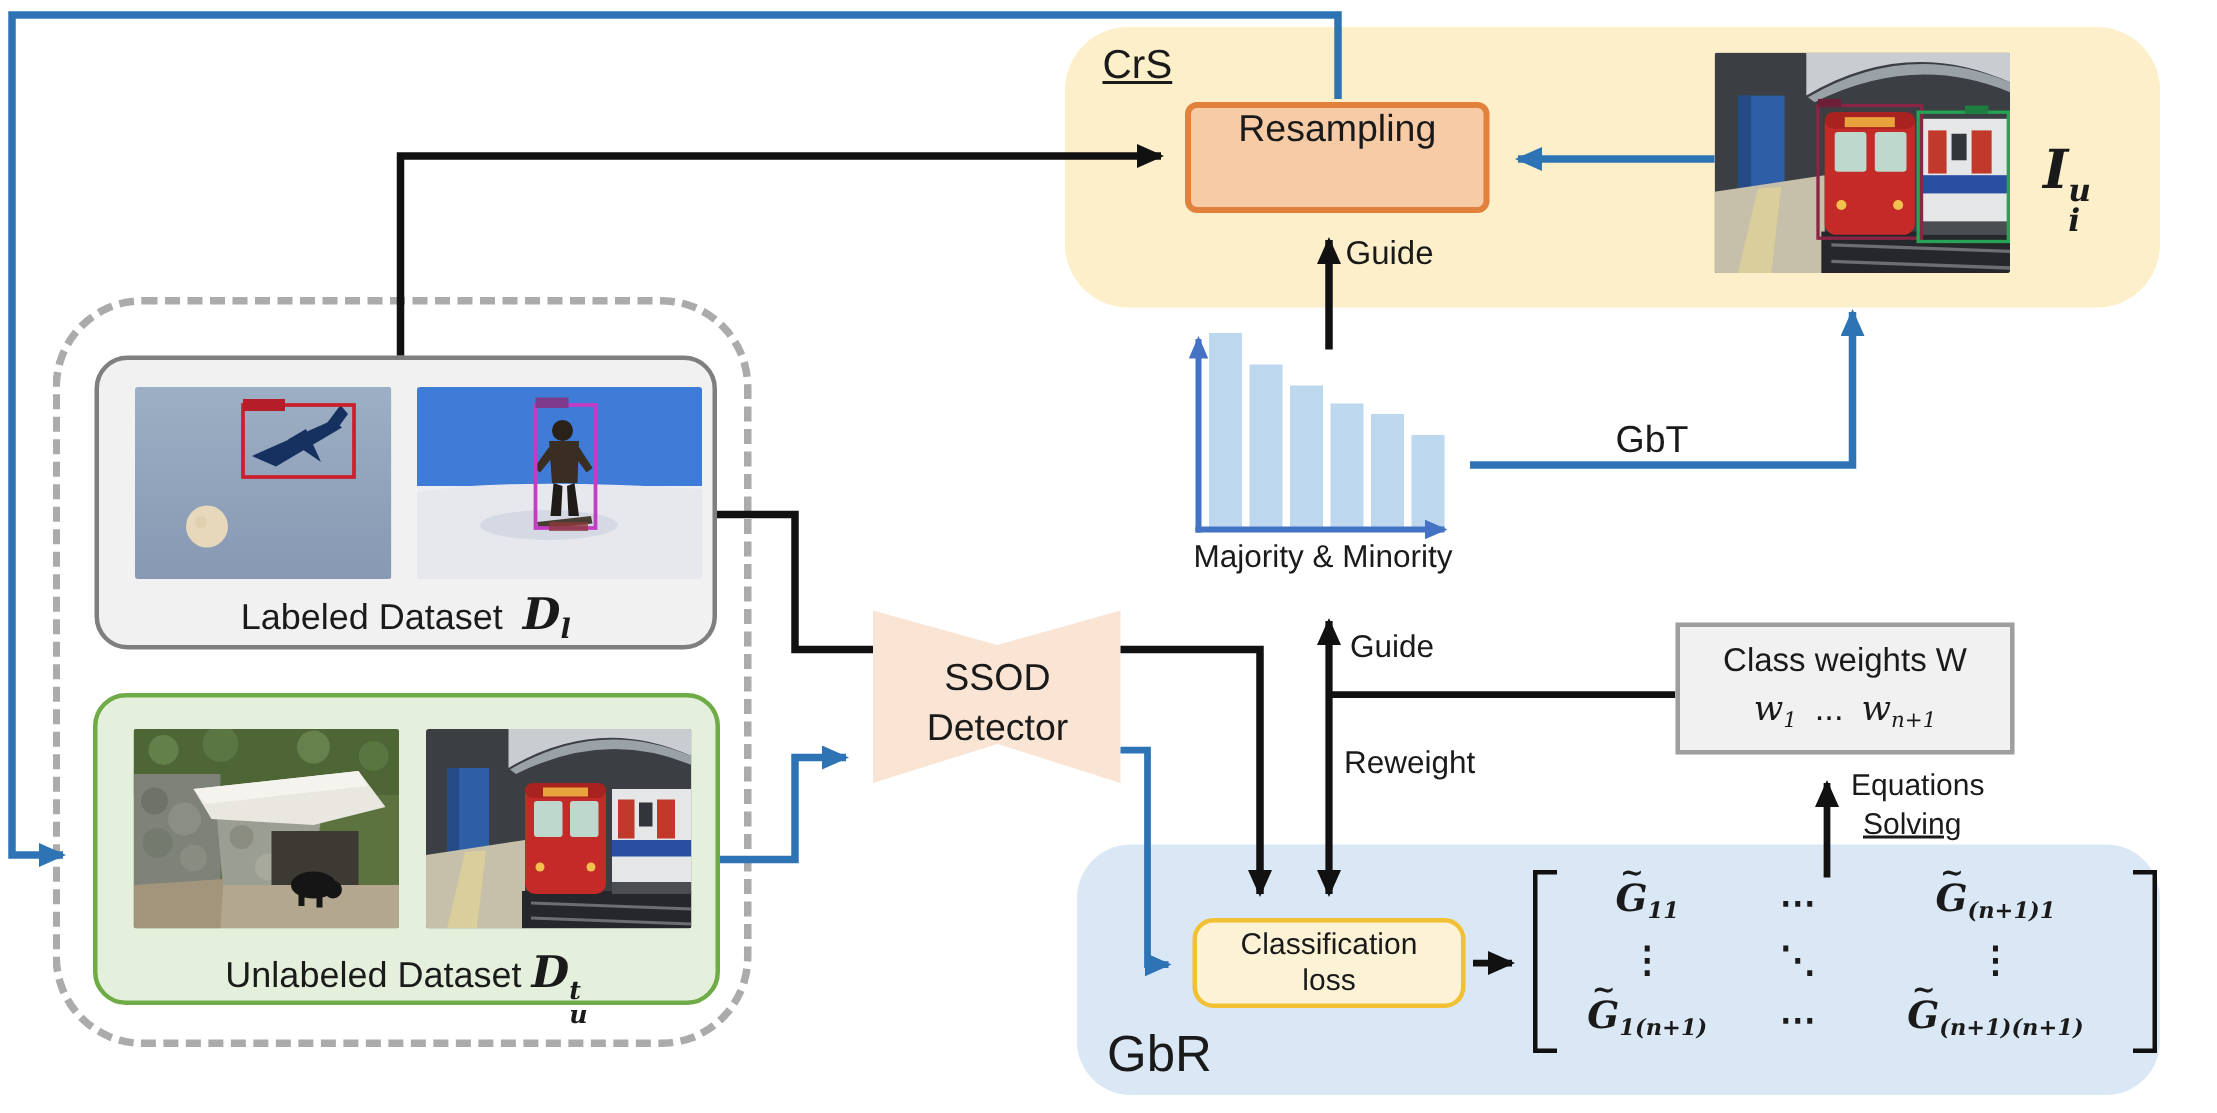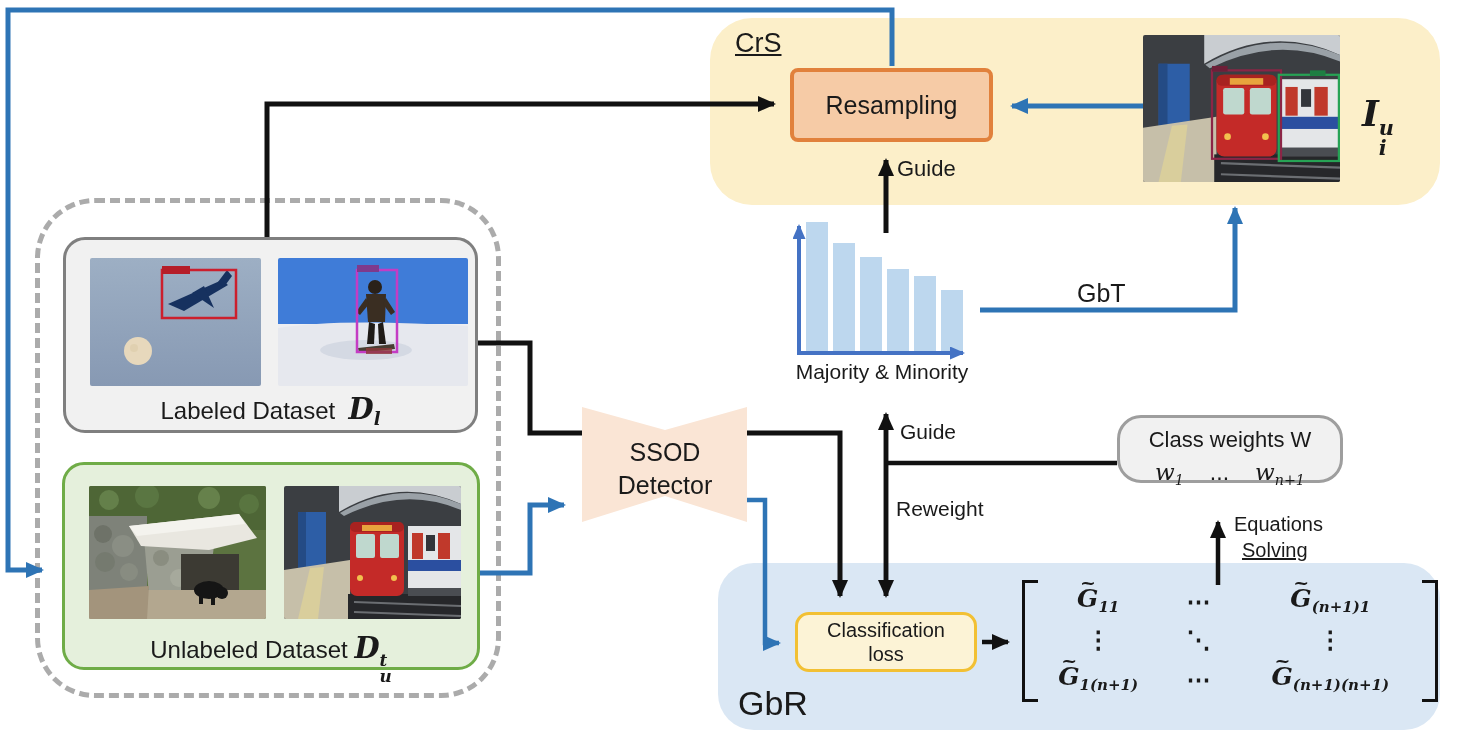--- a/index.html
+++ b/index.html
@@ -24,30 +24,30 @@
 
   
   .math{font-family:"DejaVu Serif","Liberation Serif",serif;font-style:italic;font-weight:bold;}
   .msub{font-size:0.62em;font-style:italic;font-weight:bold;vertical-align:-0.35em;}
   .stack{display:inline-flex;flex-direction:column;align-items:flex-start;line-height:0.95;
          font-size:0.58em;vertical-align:-0.45em;}
   .stack span{display:block;}
 
   
   .resampling-box{left:790px;top:68px;width:203px;height:74px;background:#F6CBA6;border:4px solid #E1813C;
-                  border-radius:8px;display:flex;align-items:center;justify-content:center;font-size:25px;z-index:6;box-sizing:border-box;}
+                  border-radius:8px;display:flex;align-items:flex-start;justify-content:center;font-size:25px;z-index:6;box-sizing:border-box;}
   .loss-box{left:795px;top:612px;width:182px;height:60px;background:#FCF3D6;border:3.5px solid #F2C033;
             border-radius:14px;display:flex;flex-direction:column;align-items:center;justify-content:center;
             font-size:20px;line-height:1.2;z-index:6;box-sizing:border-box;}
 
   
-  .cw-box{left:1117px;top:415px;width:226px;height:68px;background:#F1F1F1;border:3px solid #9E9E9E;
-          border-radius:24px;z-index:6;box-sizing:border-box;text-align:center;}
+  .cw-box{left:1117px;top:415px;width:226px;height:88px;background:#F1F1F1;border:3px solid #9E9E9E;
+          border-radius:0;z-index:6;box-sizing:border-box;text-align:center;}
   .cw-title{margin-top:9px;font-size:22px;}
-  .cw-row{margin-top:6px;font-size:23px;display:flex;justify-content:center;gap:26px;align-items:baseline;}
+  .cw-row{margin-top:6px;font-size:23px;display:flex;justify-content:center;gap:12px;align-items:baseline;}
   .cw-row .math{font-weight:normal;}
 
   
   .ssod-label{left:600px;top:436px;width:130px;text-align:center;font-size:25px;line-height:1.3;z-index:6;}
 
   
   .bars{left:806px;top:218px;width:160px;height:135px;display:flex;align-items:flex-end;gap:5px;z-index:2;}
   .bar{width:22px;background:#BDD7EE;}
   .chart-caption{left:770px;top:360px;width:224px;text-align:center;font-size:21px;z-index:3;}
 

